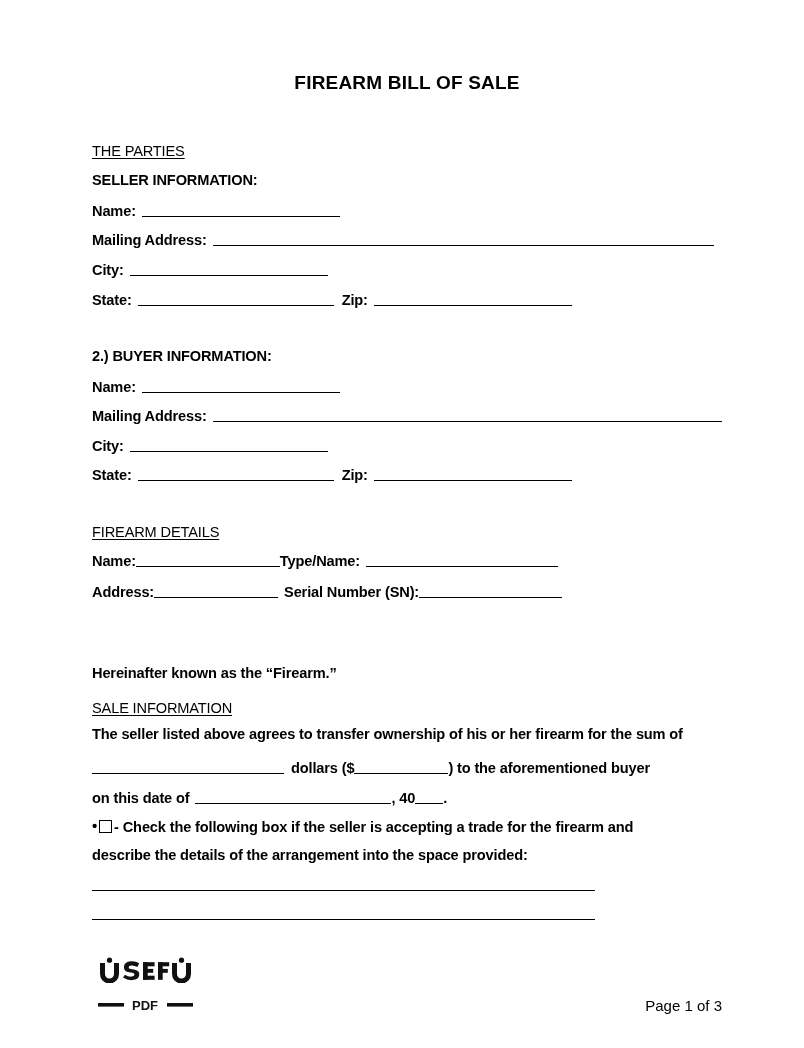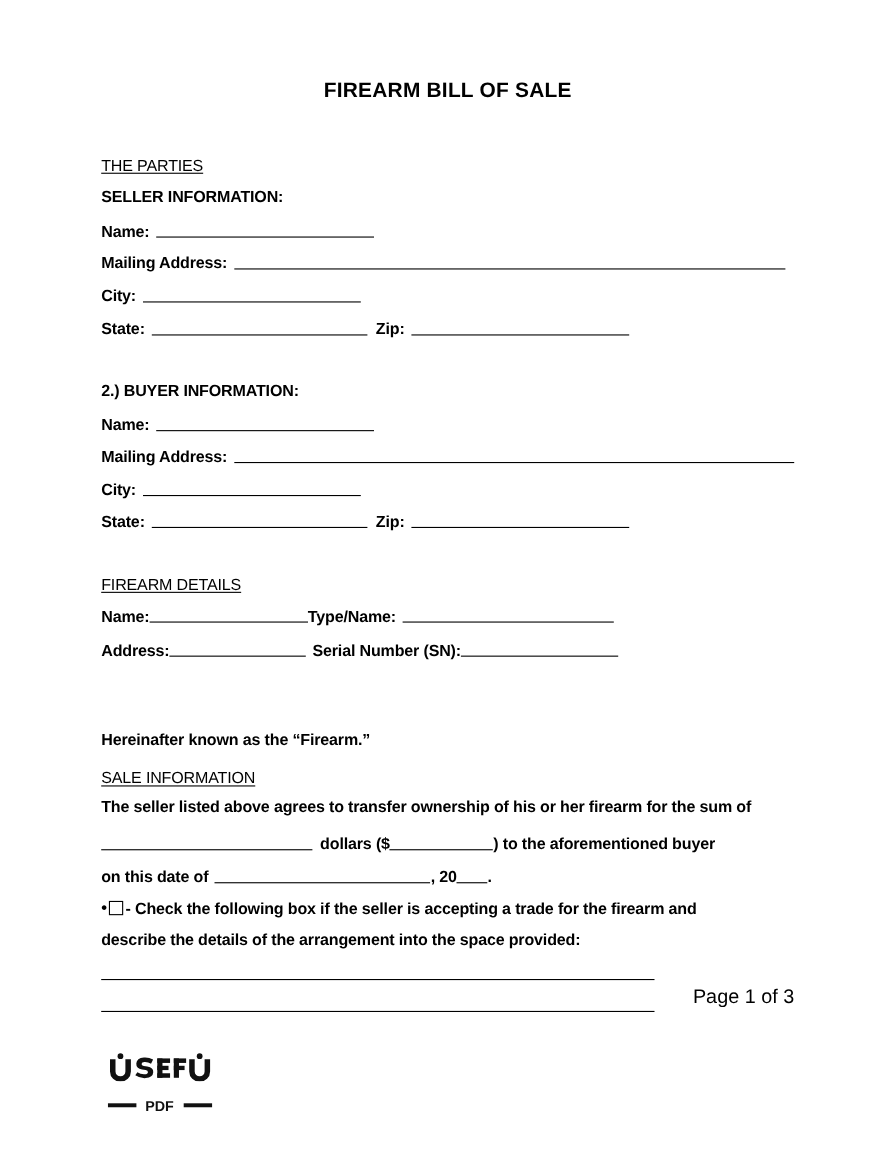--- a/index.html
+++ b/index.html
@@ -103,26 +103,26 @@
 
   .bullet-glyph {
     display: inline-block;
     font-size: 15px;
     line-height: 1;
     vertical-align: 1px;
   }
 
   .page-number {
     position: absolute;
-    top: 896px;
+    top: 997px;
     left: 92px;
     width: 630px;
     text-align: right;
     font-family: "Liberation Sans", sans-serif;
-    font-size: 18px;
+    font-size: 15px;
     color: #000000;
   }
 
   
   .logo {
     position: absolute;
     left: 98px;
     top: 957px;
     width: 95px;
   }
@@ -202,21 +202,21 @@
 
     <div class="row doc-text heading" style="top:700px;">SALE INFORMATION</div>
 
     <div class="row doc-text" style="top:702px;margin-top:24px;">The seller listed above agrees to transfer ownership of his or her firearm for the sum of</div>
 
     <div class="row" style="top:759px;">
       <span class="fill" style="width:192px;"></span><span class="doc-text" style="margin-left:7px;margin-top:18px;">dollars ($</span><span class="fill" style="width:94px;"></span><span class="doc-text">) to the aforementioned buyer</span>
     </div>
 
     <div class="row" style="top:789px;">
-      <span class="doc-text">on this date of</span><span class="fill" style="width:196px; margin-left:6px;"></span><span class="doc-text">, 20</span><span class="fill" style="width:28px;"></span><span class="doc-text">.</span>
+      <span class="doc-text">on this date of</span><span class="fill" style="width:196px; margin-left:6px;"></span><span class="doc-text">, 40</span><span class="fill" style="width:28px;"></span><span class="doc-text">.</span>
     </div>
 
     <div class="row" style="top:818px;">
       <span class="doc-text bullet-glyph">•</span><span class="checkbox-glyph"></span><span class="doc-text">- Check the following box if the seller is accepting a trade for the firearm and</span>
     </div>
 
     <div class="row doc-text" style="top:847px;">describe the details of the arrangement into the space provided:</div>
 
     <div class="blankline" style="top:890px; width:503px;"></div>
     <div class="blankline" style="top:919px; width:503px;"></div>

